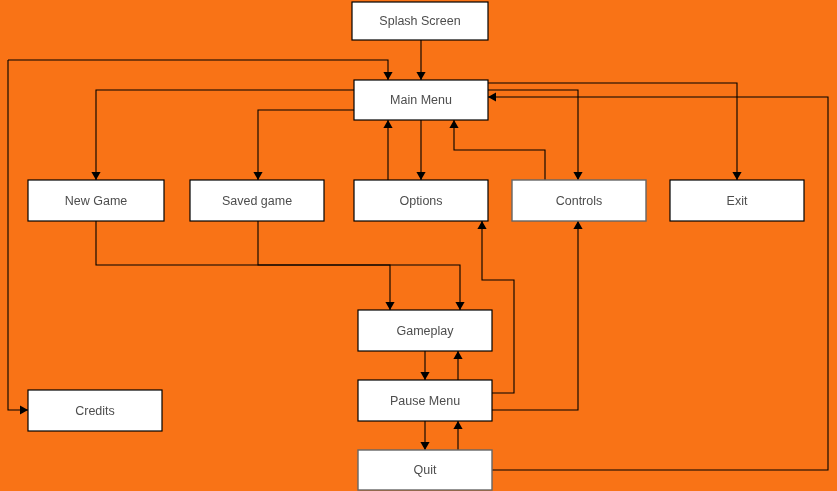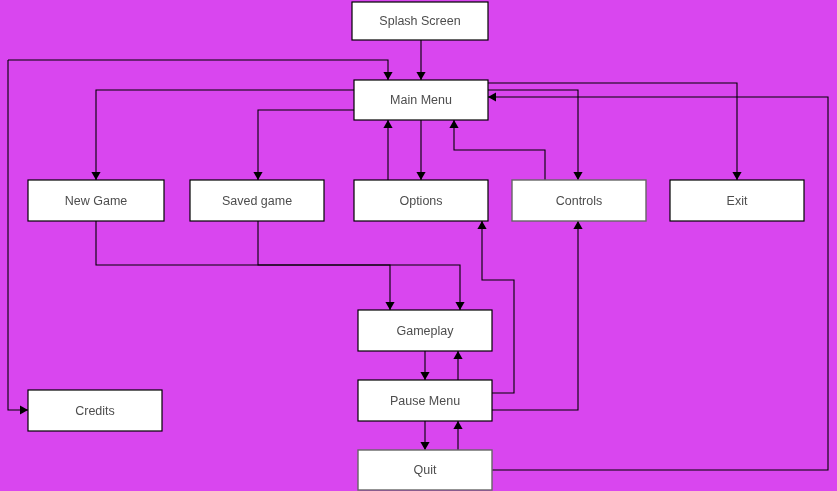--- a/index.html
+++ b/index.html
@@ -8,21 +8,21 @@
     padding: 0;
     background: #ffffff;
   }
   body {
     font-family: "Liberation Sans", sans-serif;
   }
   #canvas {
     position: relative;
     width: 837px;
     height: 491px;
-    background: #d946ef;
+    background: #f97316;
     overflow: hidden;
   }
   #diagram-svg {
     position: absolute;
     left: 0;
     top: 0;
     width: 837px;
     height: 491px;
   }
   .node-rect {

